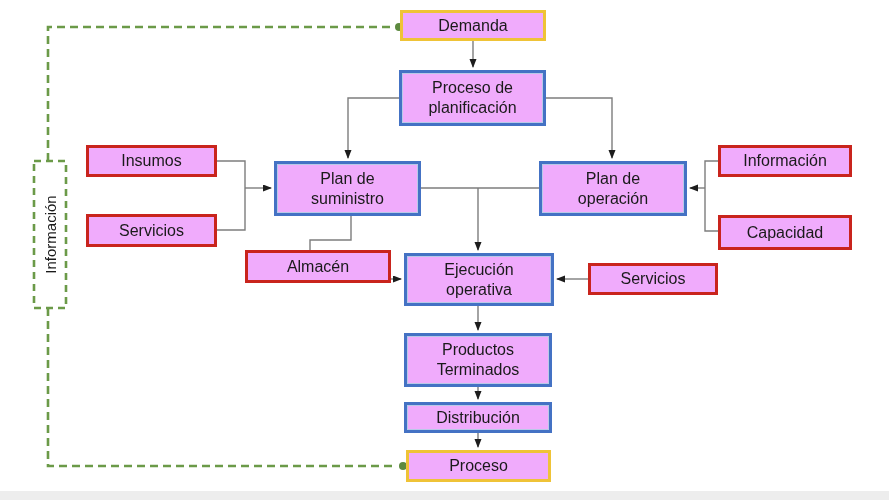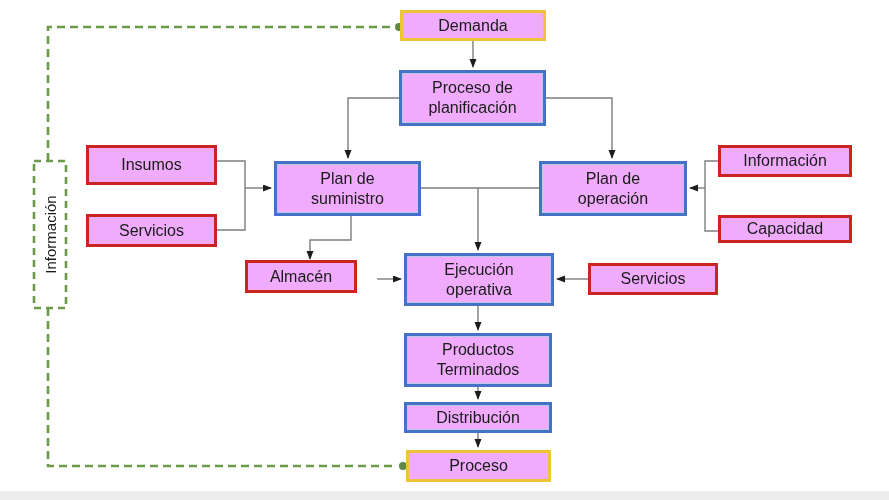--- a/index.html
+++ b/index.html
@@ -90,29 +90,29 @@
 
   <div class="box b-blue" style="left:399px;top:70px;width:147px;height:56px;">Proceso de
 planificación</div>
 
   <div class="box b-blue" style="left:274px;top:161px;width:147px;height:55px;">Plan de
 suministro</div>
 
   <div class="box b-blue" style="left:539px;top:161px;width:148px;height:55px;">Plan de
 operación</div>
 
-  <div class="box b-red" style="left:86px;top:145px;width:131px;height:40px;">Insumos</div>
+  <div class="box b-red" style="left:86px;top:145px;width:131px;height:32px;">Insumos</div>
 
   <div class="box b-red" style="left:86px;top:214px;width:131px;height:33px;">Servicios</div>
 
   <div class="box b-red" style="left:718px;top:145px;width:134px;height:32px;">Información</div>
 
-  <div class="box b-red" style="left:718px;top:215px;width:134px;height:28px;">Capacidad</div>
+  <div class="box b-red" style="left:718px;top:215px;width:134px;height:35px;">Capacidad</div>
 
-  <div class="box b-red" style="left:245px;top:260px;width:112px;height:33px;">Almacén</div>
+  <div class="box b-red" style="left:245px;top:250px;width:146px;height:33px;">Almacén</div>
 
   <div class="box b-blue" style="left:404px;top:253px;width:150px;height:53px;">Ejecución
 operativa</div>
 
   <div class="box b-red" style="left:588px;top:263px;width:130px;height:32px;">Servicios</div>
 
   <div class="box b-blue" style="left:404px;top:333px;width:148px;height:54px;">Productos
 Terminados</div>
 
   <div class="box b-blue" style="left:404px;top:402px;width:148px;height:31px;">Distribución</div>

